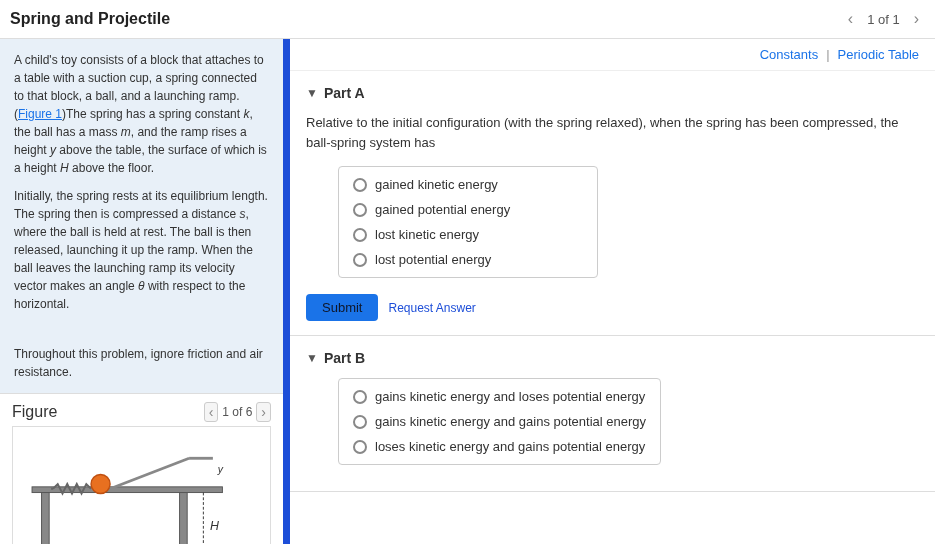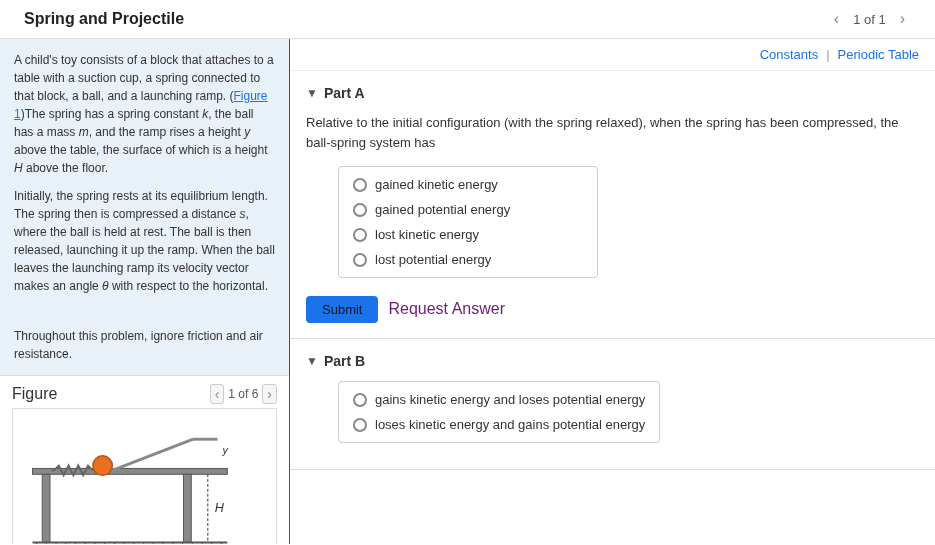--- a/index.html
+++ b/index.html
@@ -11,21 +11,21 @@
       width: 935px;
       height: 545px;
       overflow: hidden;
     }
 
     
     .header {
       display: flex;
       align-items: center;
       justify-content: space-between;
-      padding: 8px 24px;
+      padding: 8px 10px;
       border-bottom: 1px solid #ddd;
     }
     .header-title {
       font-size: 16px;
       font-weight: bold;
       color: #222;
     }
     .header-nav {
       display: flex;
       align-items: center;
@@ -43,21 +43,21 @@
 
     
     .main-layout {
       display: flex;
       height: calc(545px - 40px);
     }
 
     
     .left-panel {
       width: 290px;
-      border-right: 1px solid #1d4ed8;
+      border-right: 7px solid #1d4ed8;
       display: flex;
       flex-direction: column;
       overflow: hidden;
     }
     .problem-text {
       background: #e8f0f8;
       padding: 12px 14px;
       font-size: 12px;
       line-height: 1.5;
       color: #333;
@@ -208,22 +208,22 @@
       color: #0f172a;
       border: none;
       border-radius: 4px;
       padding: 6px 16px;
       font-size: 13px;
       cursor: pointer;
     }
     .btn-request {
       background: none;
       border: none;
-      color: #701a75;
-      font-size: 16px;
+      color: #1d4ed8;
+      font-size: 12px;
       cursor: pointer;
       padding: 6px 0;
     }
 
     
     .figure-svg {
       width: 100%;
       height: 100%;
     }
   </style>
@@ -358,19 +358,23 @@
         <span>Part B</span>
       </div>
 
       <div class="options-box">
         <div class="option-item">
           <div class="radio-circle"></div>
           <span>gains kinetic energy and loses potential energy</span>
         </div>
         <div class="option-item">
           <div class="radio-circle"></div>
+          <span>gains kinetic energy and gains potential energy</span>
+        </div>
+        <div class="option-item">
+          <div class="radio-circle"></div>
           <span>loses kinetic energy and gains potential energy</span>
         </div>
       </div>
     </div>
 
   </div>
 </div>
 
 </body></html>

